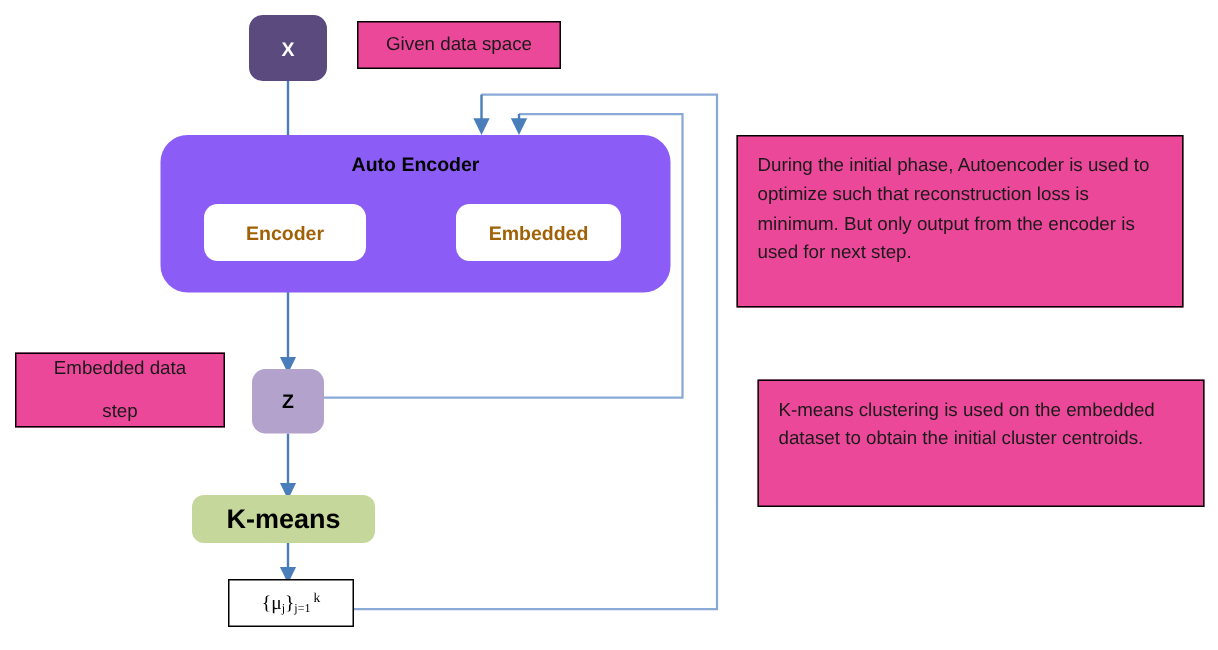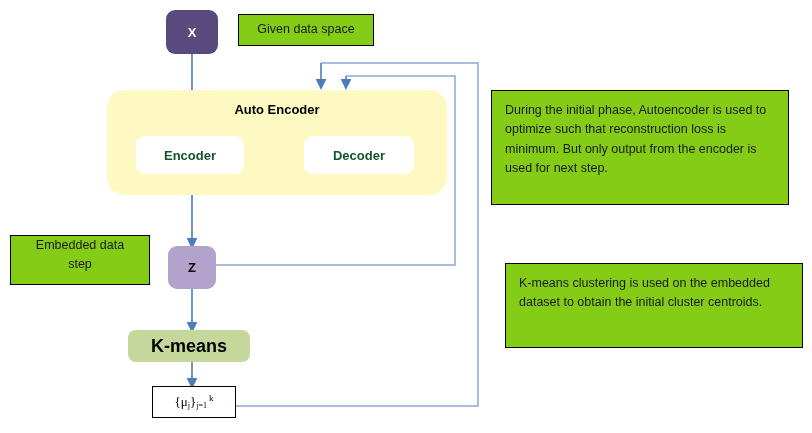--- a/index.html
+++ b/index.html
@@ -53,35 +53,35 @@
     font-weight: bold;
     font-size: 13px;
   }
 
   
   .box-autoencoder {
     left: 107px;
     top: 90px;
     width: 340px;
     height: 105px;
-    background: #fef9c3;
+    background: #8b5cf6;
     border-radius: 18px;
     align-items: flex-start;
     justify-content: center;
     padding-top: 12px;
     color: #000000;
     font-weight: bold;
     font-size: 13px;
   }
 
   
   .box-sub {
     background: #ffffff;
     border-radius: 9px;
-    color: #14532d;
+    color: #a16207;
     font-weight: bold;
     font-size: 13px;
     height: 38px;
   }
   .box-encoder {
     left: 136px;
     top: 136px;
     width: 108px;
   }
   .box-decoder {
@@ -127,21 +127,21 @@
   .formula sup {
     font-size: 9px;
     vertical-align: 0.55em;
     margin-left: 2px;
   }
 
   
   .label-box {
     position: absolute;
     box-sizing: border-box;
-    background: #84cc16;
+    background: #ec4899;
     border: 1.2px solid #000000;
     color: #1a1a1a;
     font-size: 12.5px;
     line-height: 1.55;
   }
   .label-given {
     left: 238px;
     top: 14px;
     width: 136px;
     height: 32px;
@@ -150,36 +150,36 @@
     justify-content: center;
   }
   .label-embedded {
     left: 10px;
     top: 235px;
     width: 140px;
     height: 50px;
     display: flex;
     flex-direction: column;
     align-items: center;
-    justify-content: flex-start;
+    justify-content: space-between;
     text-align: center;
   }
   .annot {
     padding: 10px 12px 10px 13px;
     text-align: left;
   }
   .annot-ae {
     left: 491px;
     top: 90px;
     width: 298px;
     height: 115px;
   }
   .annot-km {
     left: 505px;
-    top: 263px;
+    top: 253px;
     width: 298px;
     height: 85px;
   }
 
   
   #wires {
     position: absolute;
     left: 0;
     top: 0;
     width: 812px;
@@ -216,21 +216,21 @@
 
   <div class="node box-autoencoder">
     <span>Auto Encoder</span>
   </div>
 
   <div class="node box-sub box-encoder">
     <span>Encoder</span>
   </div>
 
   <div class="node box-sub box-decoder">
-    <span>Decoder</span>
+    <span>Embedded</span>
   </div>
 
   <div class="node box-x">
     <span>X</span>
   </div>
 
   <div class="node box-z">
     <span>Z</span>
   </div>
 

